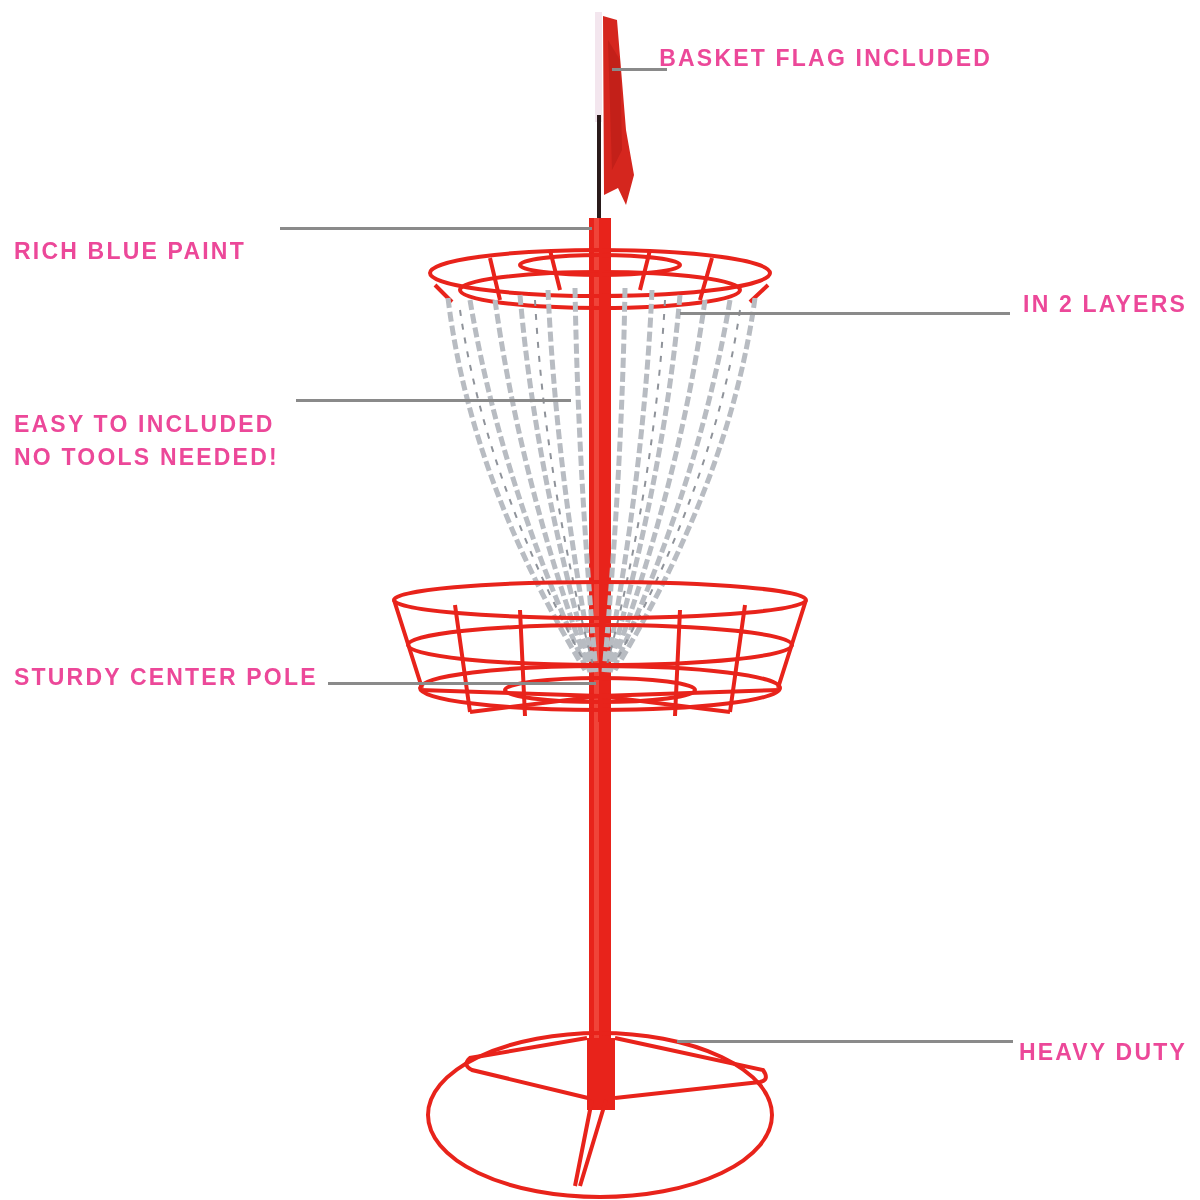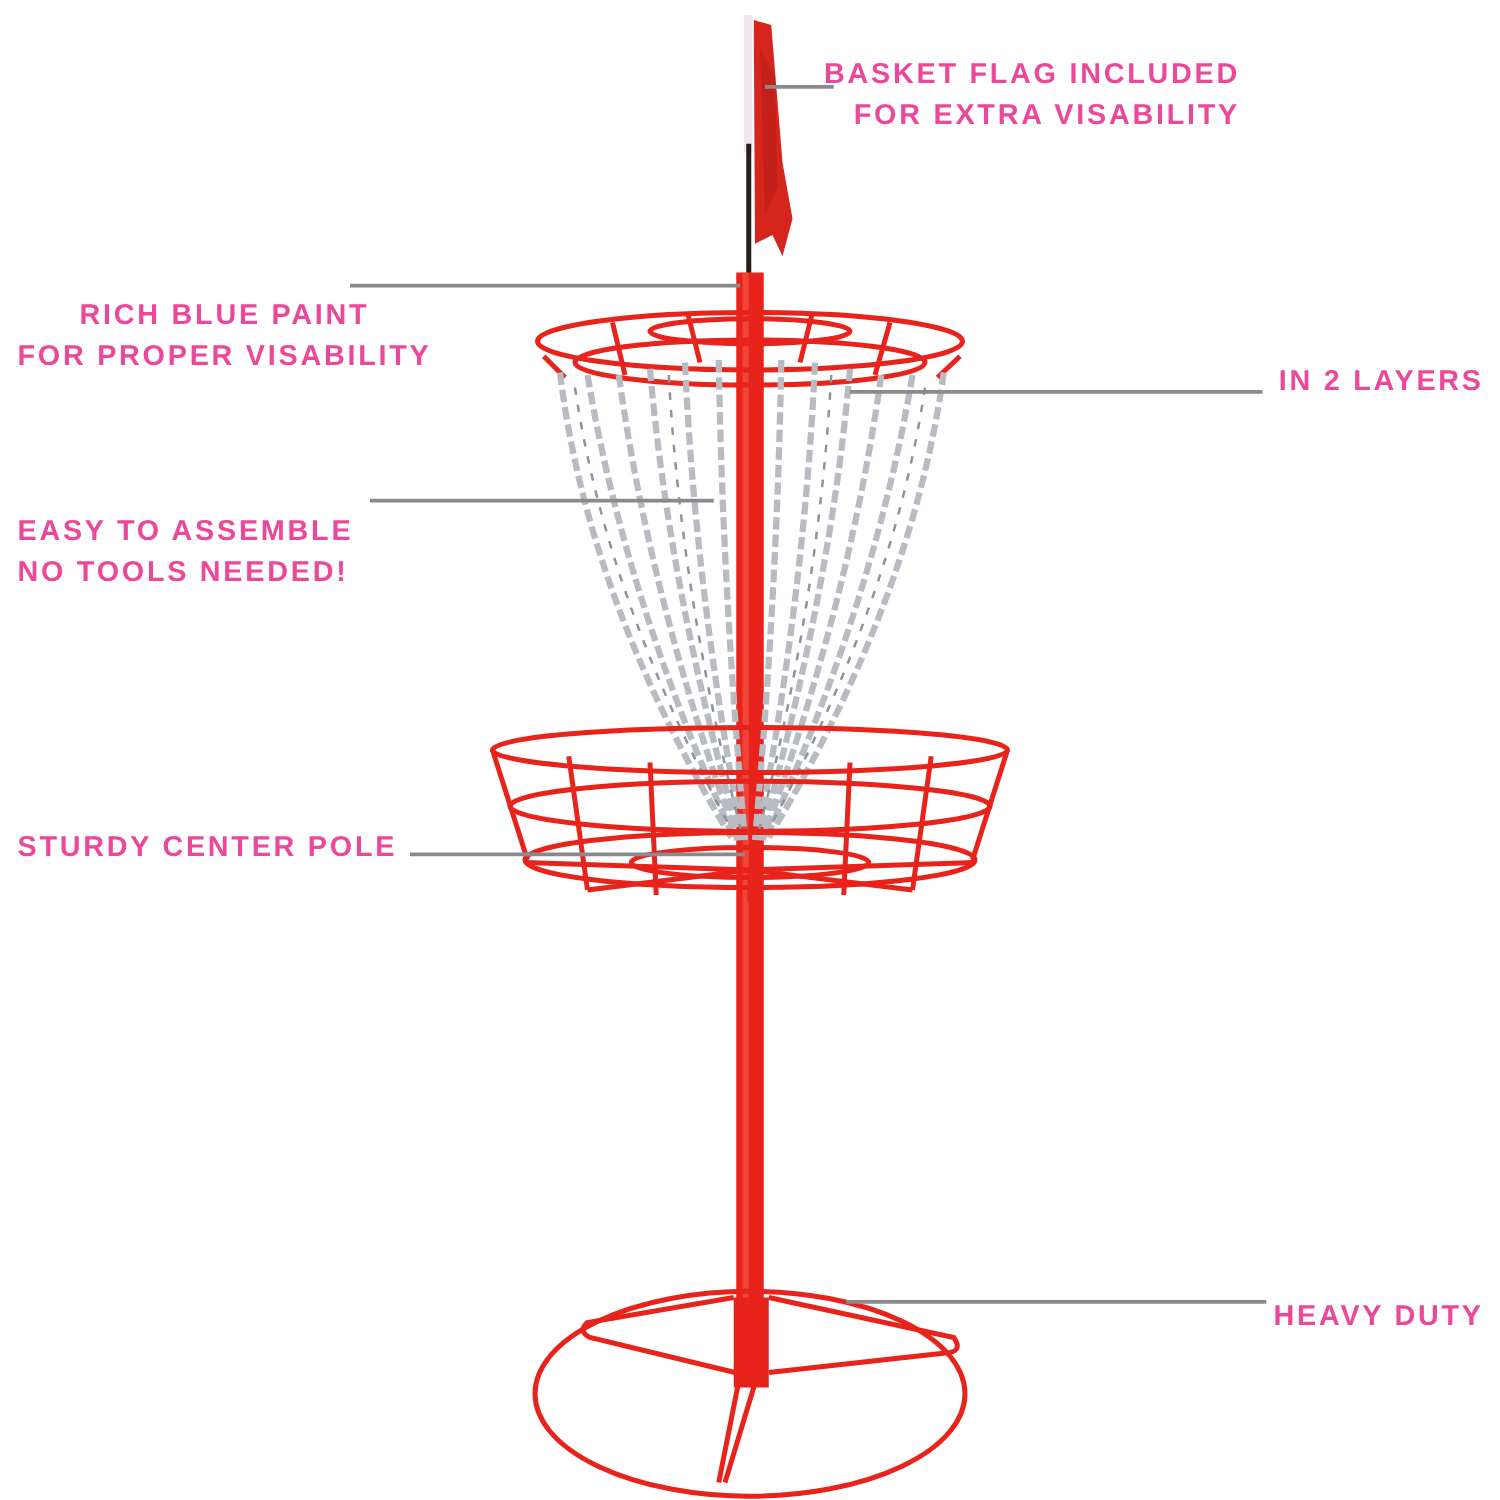--- a/index.html
+++ b/index.html
@@ -68,37 +68,35 @@
   <g fill="none" stroke="#e8231b" stroke-width="4">
     <ellipse cx="600" cy="1115" rx="172" ry="82"></ellipse>
     <path d="M587 1038 L470 1058 Q462 1065 472 1070 L588 1098"></path>
     <path d="M615 1038 L763 1070 Q770 1080 760 1082 L615 1098"></path>
     <path d="M592 1100 L575 1186 M606 1100 L580 1186"></path>
   </g>
 </svg>
 
 <div class="callout right" style="left:640px; top:20px; width:352px;">
   <span>BASKET FLAG INCLUDED</span>
-  <span>FOR EXTRA VISABILITY</span>
 </div>
 <div class="leader" style="left:612px; top:68px; width:55px;"></div>
 
 <div class="callout" style="left:14px; top:213px;text-align:center;">
   <span>RICH BLUE PAINT</span>
-  <span>FOR PROPER VISABILITY</span>
 </div>
 <div class="leader" style="left:280px; top:227px; width:312px;"></div>
 
 <div class="callout right" style="left:830px; top:266px; width:357px;">
   <span>IN 2 LAYERS</span>
 </div>
 <div class="leader" style="left:680px; top:312px; width:330px;"></div>
 
 <div class="callout" style="left:14px; top:386px;">
-  <span>EASY TO ASSEMBLE</span>
+  <span>EASY TO INCLUDED</span>
   <span>NO TOOLS NEEDED!</span>
 </div>
 <div class="leader" style="left:296px; top:399px; width:275px;"></div>
 
 <div class="callout" style="left:14px; top:639px;">
   <span>STURDY CENTER POLE</span>
 </div>
 <div class="leader" style="left:328px; top:682px; width:268px;"></div>
 
 <div class="callout right" style="left:880px; top:1014px; width:307px;">

